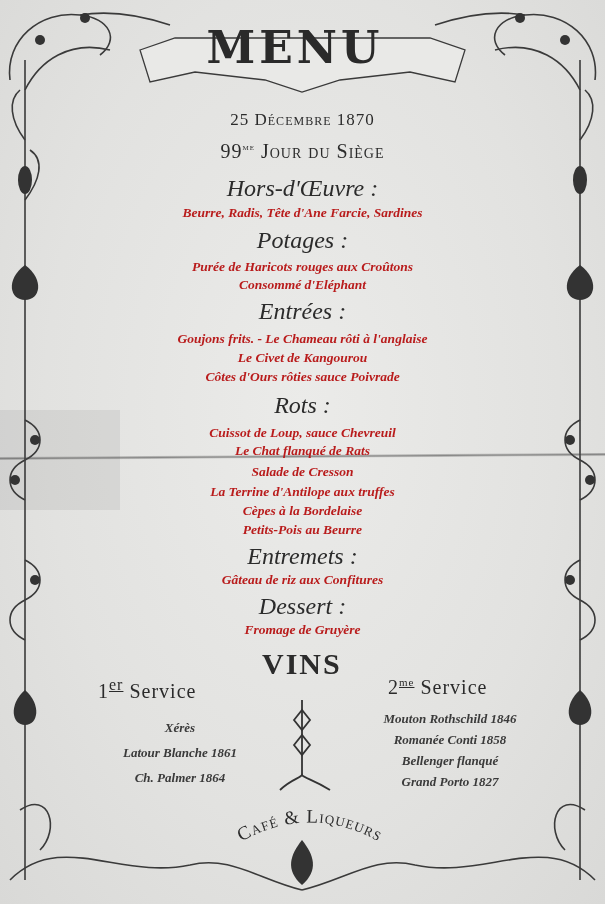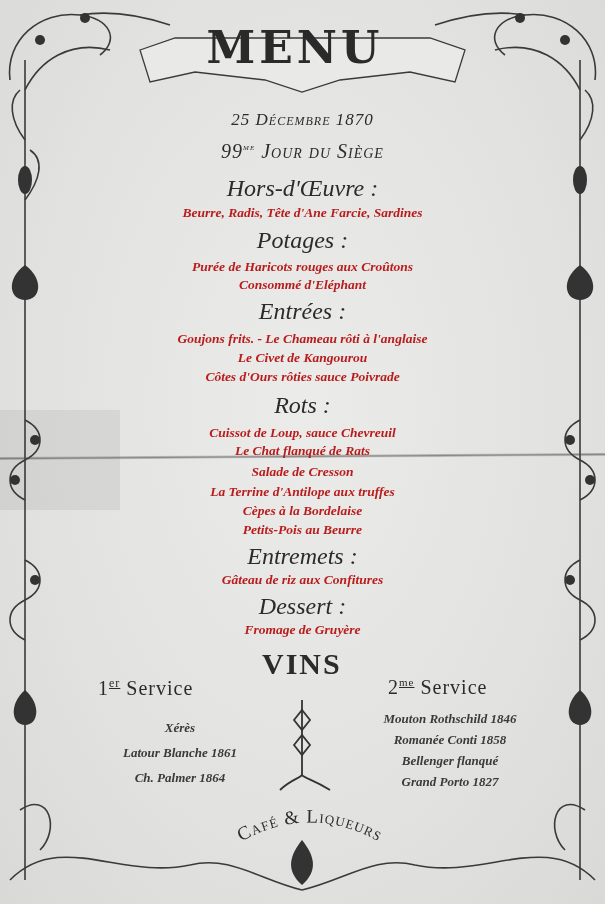--- a/index.html
+++ b/index.html
@@ -18,21 +18,21 @@
   .fold {
     position:absolute; left:0; top:455px; width:605px; height:3px;
     background:linear-gradient(to bottom, rgba(90,90,90,.25), rgba(60,60,60,.55), rgba(120,120,120,.2));
     transform:rotate(-0.4deg);
   }
   .stain {
     position:absolute; left:0; top:410px; width:120px; height:100px;
     background:rgba(150,150,150,.18);
   }
   .border-svg { position:absolute; left:0; top:0; }
-  .center { position:absolute; left:0; width:605px; text-align:center;font-style:italic; }
+  .center { position:absolute; left:0; width:605px; text-align:center; }
   .banner-title {
     position:absolute; left:195px; top:22px; width:200px; text-align:center;
     font-family:"DejaVu Serif","Liberation Serif",serif;
     font-size:44px; font-weight:bold; letter-spacing:4px; color:#2a2a2a;
   }
   .smallcaps { font-variant:small-caps; letter-spacing:1px; }
   .date { top:110px; font-size:17px; }
   .day { top:140px; font-size:20px; }
   .sec { font-style:italic; font-size:24px; }
   .item { font-style:italic; font-weight:bold; font-size:13.5px; line-height:19px; color:#b91c1c; }
@@ -141,21 +141,21 @@
 
 <div class="center sec" style="top:543px">Entremets :</div>
 <div class="center item" style="top:570px">Gâteau de riz aux Confitures</div>
 
 <div class="center sec" style="top:593px">Dessert :</div>
 <div class="center item" style="top:620px">Fromage de Gruyère</div>
 
 <div class="vins">VINS</div>
 
 <div class="wine-head" style="left:98px; top:676px;">
-  <span>1</span><sup style="font-size:12px;text-decoration:underline">er</sup>
+  <span>1</span><sup style="font-size:16px;text-decoration:underline">er</sup>
   <span>Service</span>
 </div>
 <div class="wine-list" style="left:80px; top:720px; width:200px;">
   <div style="height:25px">Xérès</div>
   <div style="height:25px">Latour Blanche 1861</div>
   <div style="height:25px">Ch. Palmer 1864</div>
 </div>
 
 <div class="wine-head" style="left:388px; top:676px;">
   <span>2</span><sup style="font-size:11px;text-decoration:underline">me</sup>

